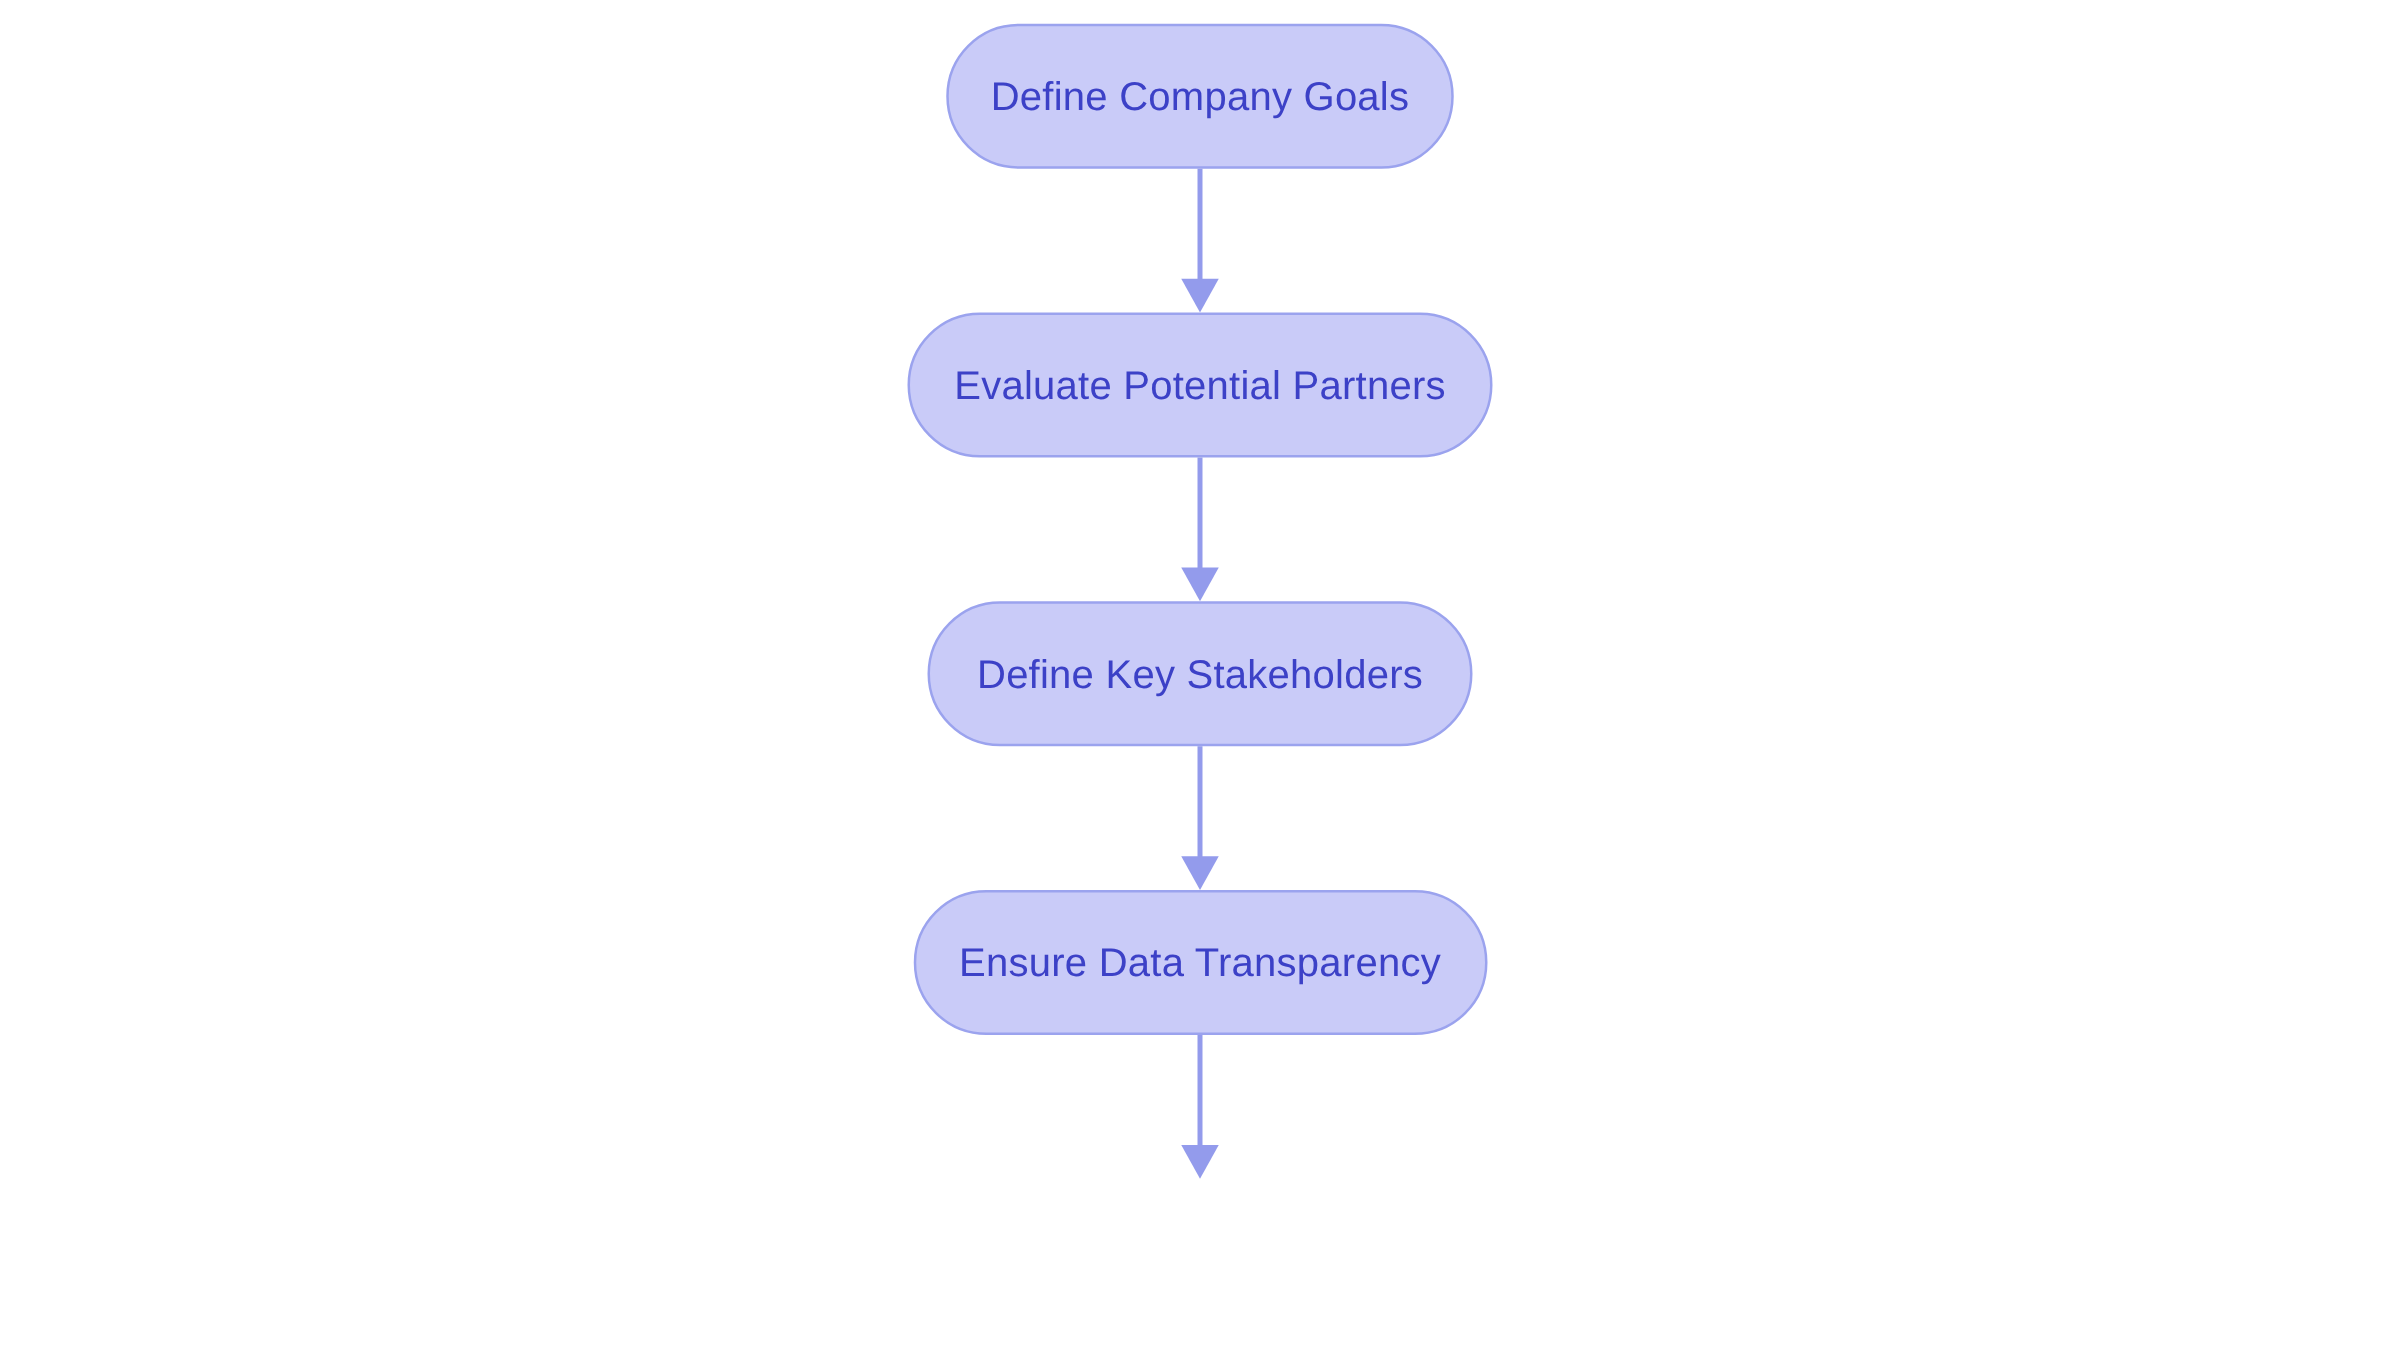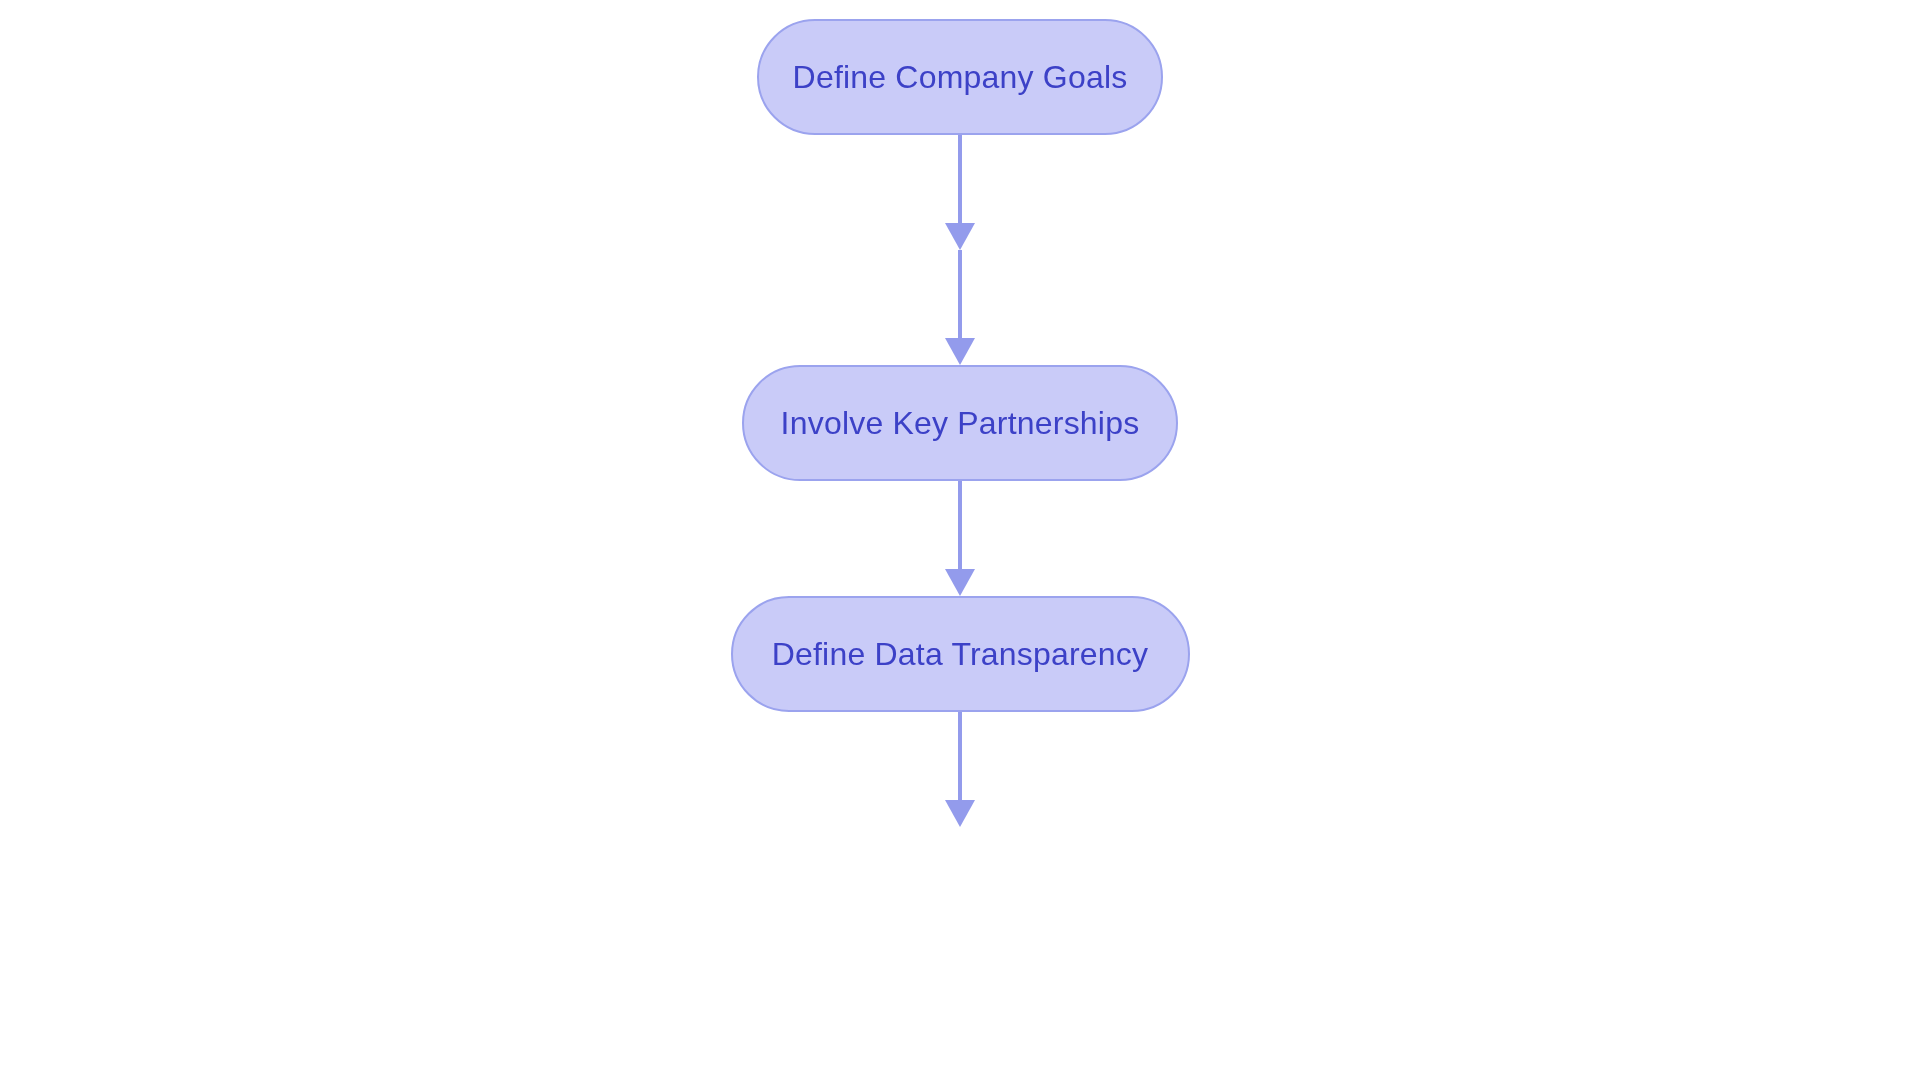--- a/index.html
+++ b/index.html
@@ -77,37 +77,40 @@
 
   <div class="flow-node w1">
     <span class="node-label">Define Company Goals</span>
   </div>
 
   <div class="flow-arrow">
     <div class="arrow-shaft"></div>
     <div class="arrow-head"></div>
   </div>
 
+  <div class="flow-node w2">
+    <span class="node-label">Evaluate Potential Partners</span>
+  </div>
 
   <div class="flow-arrow">
     <div class="arrow-shaft"></div>
     <div class="arrow-head"></div>
   </div>
 
   <div class="flow-node w3">
-    <span class="node-label">Involve Key Partnerships</span>
+    <span class="node-label">Define Key Stakeholders</span>
   </div>
 
   <div class="flow-arrow">
     <div class="arrow-shaft"></div>
     <div class="arrow-head"></div>
   </div>
 
   <div class="flow-node w4">
-    <span class="node-label">Define Data Transparency</span>
+    <span class="node-label">Ensure Data Transparency</span>
   </div>
 
   <div class="flow-arrow">
     <div class="arrow-shaft"></div>
     <div class="arrow-head"></div>
   </div>
 
 
 </div>
 

